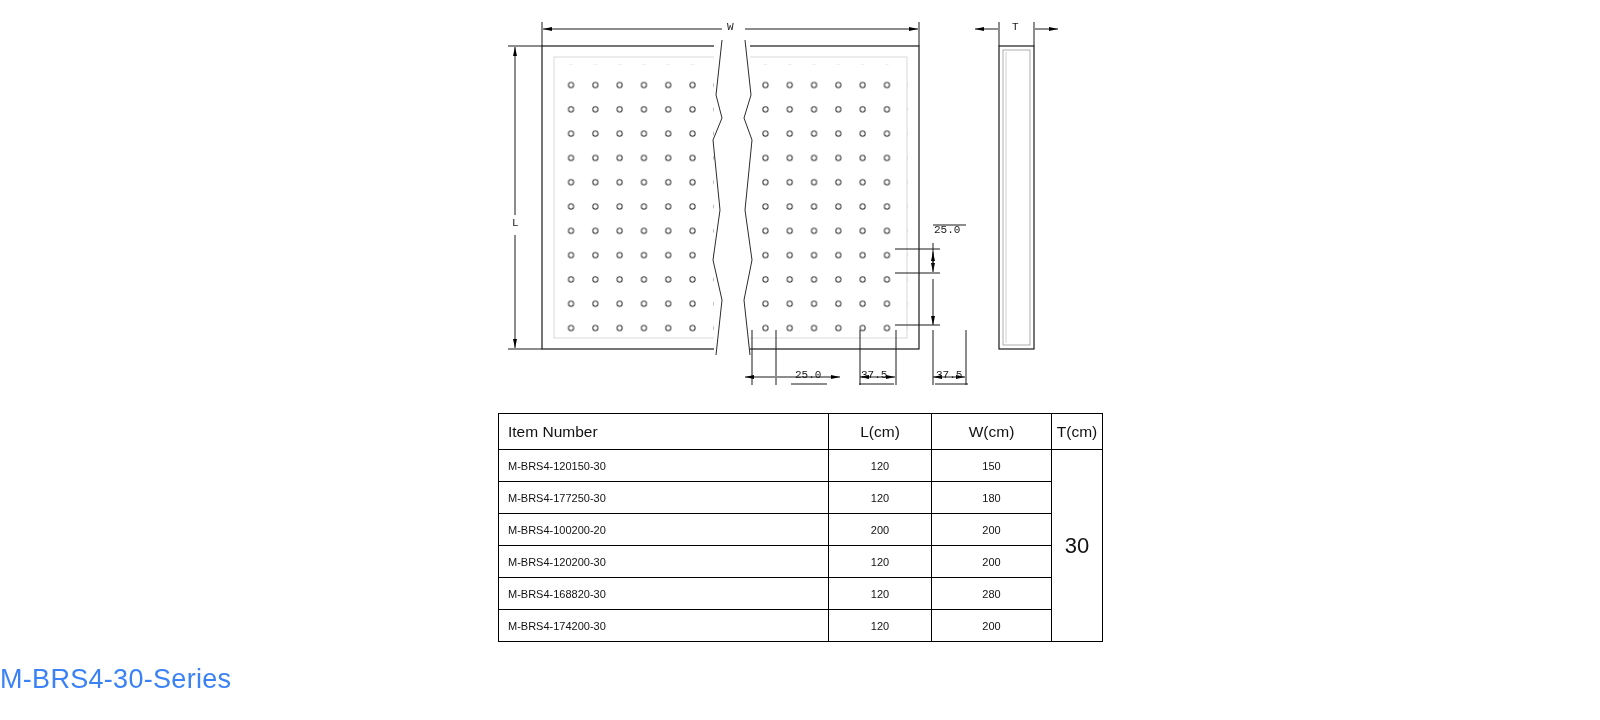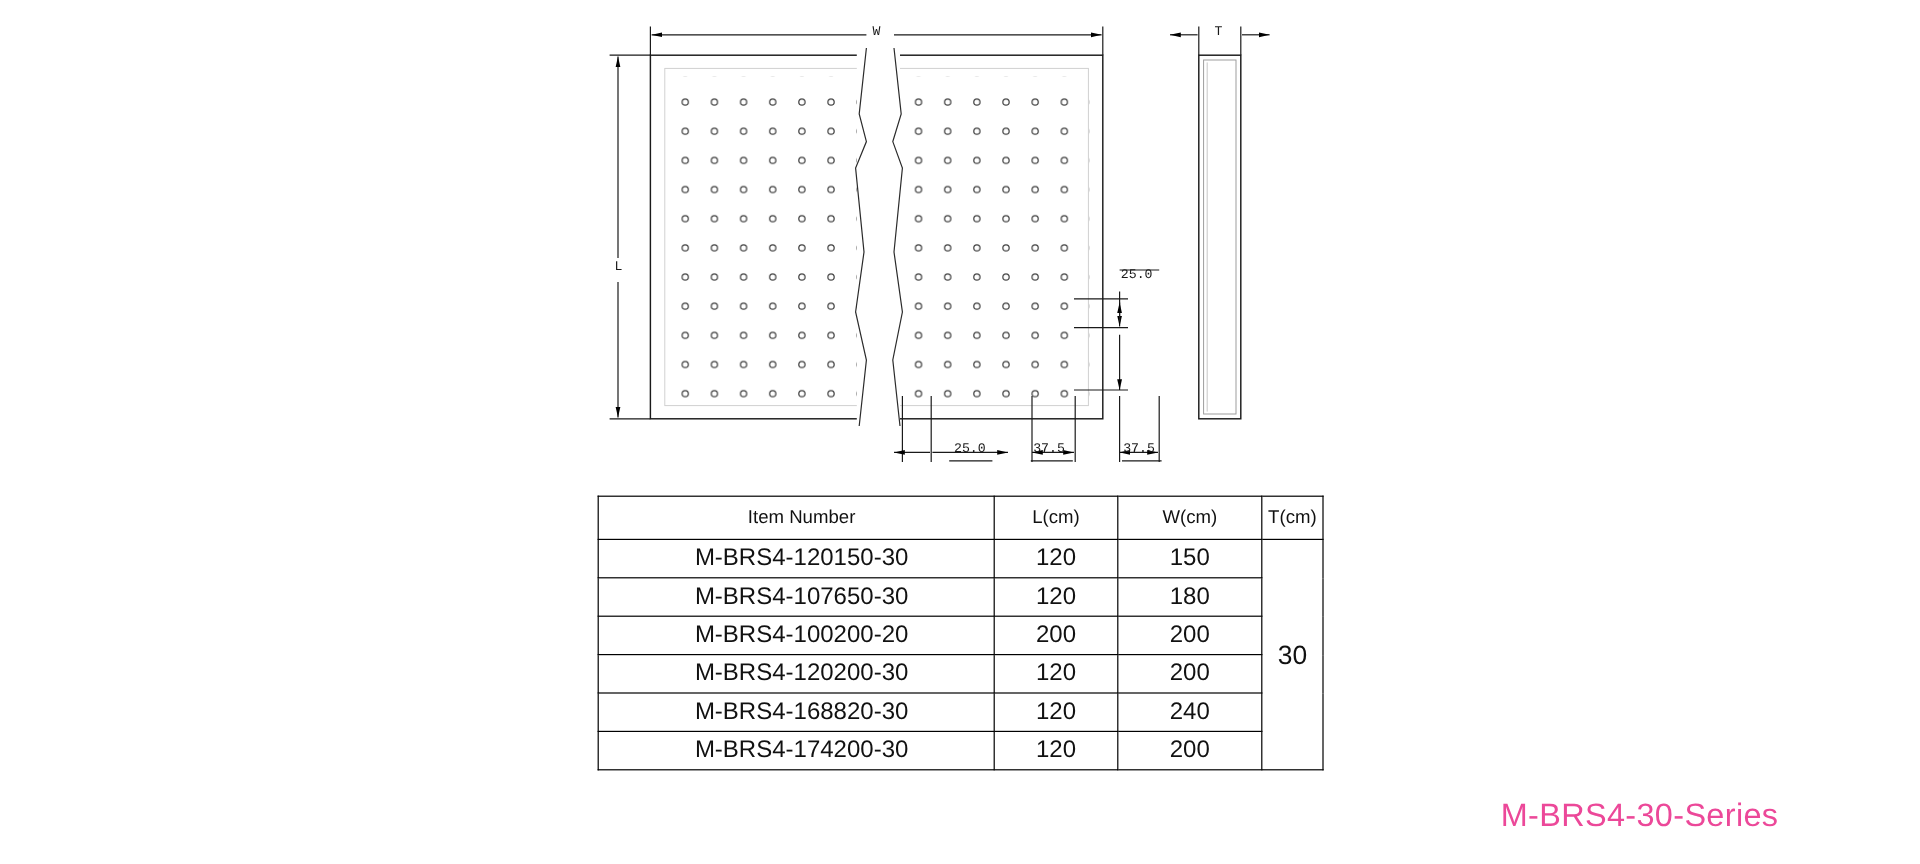--- a/index.html
+++ b/index.html
@@ -41,48 +41,48 @@
     border-collapse: collapse;
     table-layout: fixed;
   }
   #spec-table td, #spec-table th {
     border: 1px solid #000000;
     padding: 0;
     height: 31px;
     font-weight: normal;
     text-align: center;
     vertical-align: middle;
-    font-size: 20px;
+    font-size: 11px;
     color: #111111;
   }
   #spec-table th.hdr-item, #spec-table td.col-item {
-    text-align: center;
+    text-align: left;
     padding-left: 9px;
   }
   #spec-table thead th {
     font-size: 15.5px;
     height: 35px;
   }
   .col-w-item { width: 330px; }
   .col-w-l    { width: 103px; }
   .col-w-w    { width: 120px; }
   .col-w-t    { width: 51px;  }
   #spec-table td.col-t {
     font-size: 22px;
   }
 
   
   #caption {
     position: absolute;
     left: 0;
     top: 664px;
     width: 1482px;
-    text-align: right;
+    text-align: left;
     font-size: 27px;
-    color: #ec4899;
+    color: #3b82f6;
     letter-spacing: 0.3px;
   }
 </style>
 </head>
 <body>
 
 <div id="drawing-area">
 
   <svg width="1600" height="400" viewBox="0 0 1600 400">
     <defs>
@@ -214,38 +214,38 @@
     </tr>
   </thead>
   <tbody>
     <tr>
       <td class="col-item">M-BRS4-120150-30</td>
       <td>120</td>
       <td>150</td>
       <td class="col-t" rowspan="6">30</td>
     </tr>
     <tr>
-      <td class="col-item">M-BRS4-107650-30</td>
+      <td class="col-item">M-BRS4-177250-30</td>
       <td>120</td>
       <td>180</td>
     </tr>
     <tr>
       <td class="col-item">M-BRS4-100200-20</td>
       <td>200</td>
       <td>200</td>
     </tr>
     <tr>
       <td class="col-item">M-BRS4-120200-30</td>
       <td>120</td>
       <td>200</td>
     </tr>
     <tr>
       <td class="col-item">M-BRS4-168820-30</td>
       <td>120</td>
-      <td>240</td>
+      <td>280</td>
     </tr>
     <tr>
       <td class="col-item">M-BRS4-174200-30</td>
       <td>120</td>
       <td>200</td>
     </tr>
   </tbody>
 </table>
 
 <div id="caption">M-BRS4-30-Series</div>

